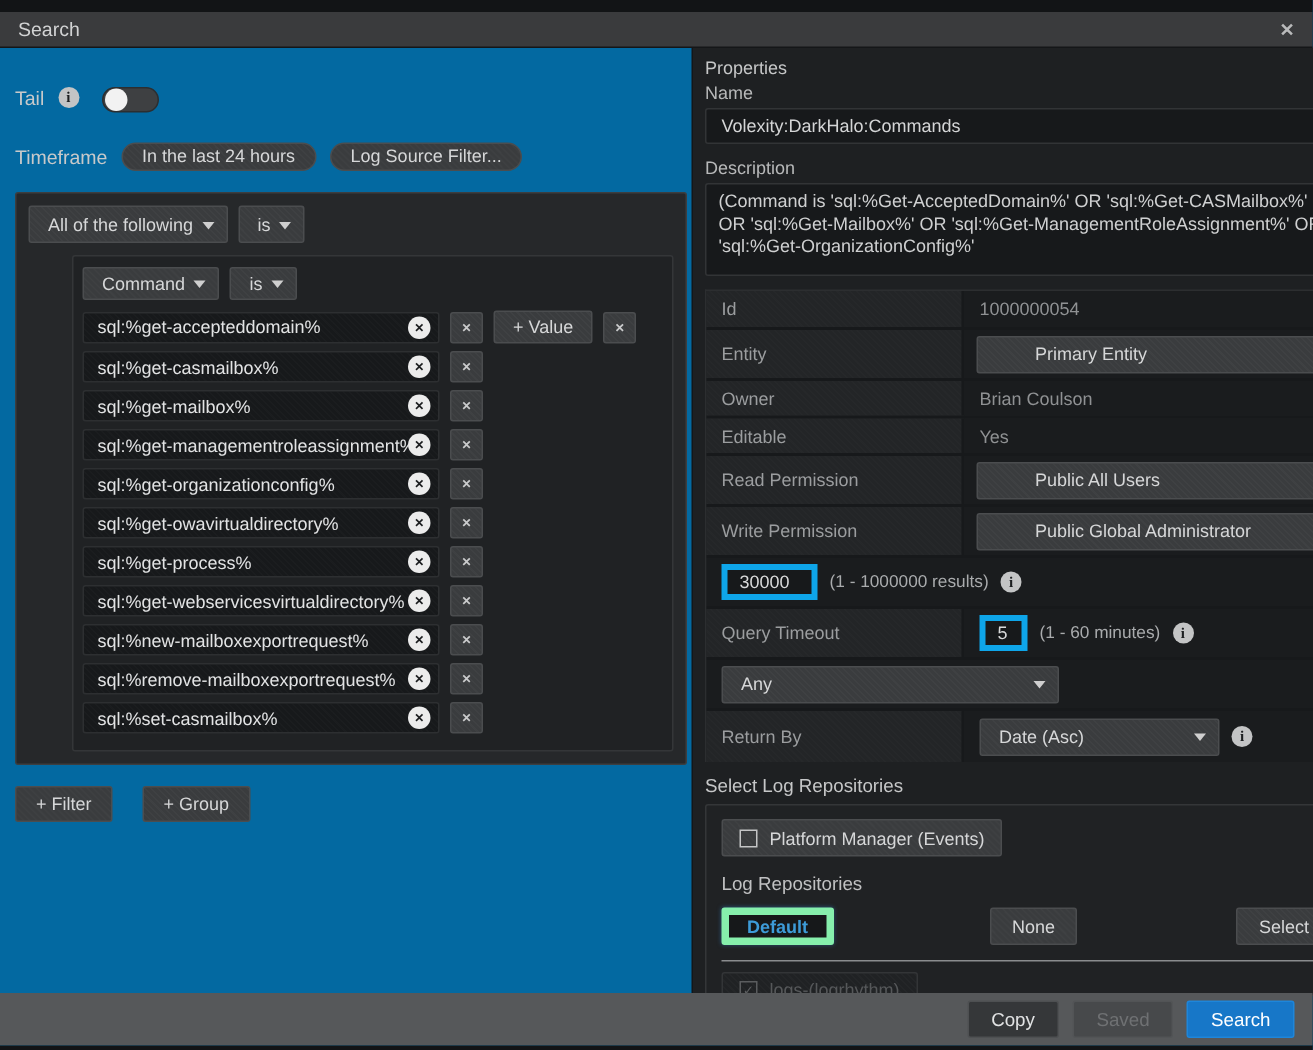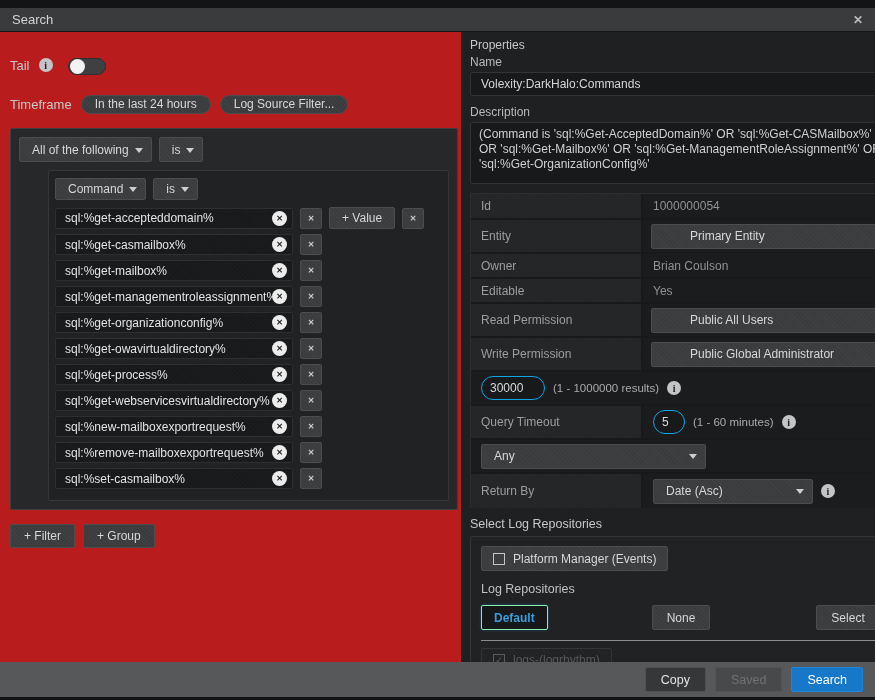--- a/index.html
+++ b/index.html
@@ -1,18 +1,18 @@
 <!DOCTYPE html>
 <html><head>
 <meta charset="utf-8">
 <style>
   * { box-sizing: border-box; margin: 0; padding: 0; }
   html,body { width:875px; height:700px; overflow:hidden; background:#121416;
               font-family:"Liberation Sans", sans-serif; }
-  #stage { position:absolute; inset:0; width:875px; height:700px; background:#b91c1c; }
+  #stage { position:absolute; inset:0; width:875px; height:700px; background:#0369a1; }
 
   
   .top-strip { position:absolute; left:0; top:0; width:875px; height:8px; background:#121416; }
   .bottom-strip { position:absolute; left:0; top:697px; width:875px; height:3px; background:#121416; }
 
   
   .titlebar { position:absolute; left:0; top:8px; width:875px; height:24px; background:#3a3b3d;
               display:flex; align-items:center; justify-content:space-between; padding:0 12px;
               border-bottom:1px solid #141618; }
   .titlebar .title { color:#d2d3d4; font-size:13px; }
@@ -57,54 +57,54 @@
   .dd-sm { height:22px; font-size:12px; }
   .value-row { display:flex; gap:7px; margin-bottom:5px; align-items:center; }
   .value-field { width:238px; height:21px; background:#17191b; border:1px solid #2d2f31;
                  border-radius:2px; display:flex; align-items:center; padding:0 5px 0 9px;
                  background-image:repeating-linear-gradient(45deg, rgba(255,255,255,0.015) 0 1px, transparent 1px 3px); }
   .value-text { flex:1; color:#e2e3e4; font-size:12px; white-space:nowrap; overflow:hidden; }
   .clear-circle { width:15px; height:15px; border-radius:50%; background:#ececec; color:#1b1d1f;
                  font-size:8px; font-weight:bold; display:flex; align-items:center; justify-content:center;
                  cursor:pointer; }
   .add-value { height:22px; padding:0 12px; font-size:12px; }
-  .group-actions { display:flex; gap:8px; margin-top:14px;align-items:center; }
+  .group-actions { display:flex; gap:20px; margin-top:14px;align-items:center; }
   .ga-btn { height:24px; padding:0 13px; }
 
   
   .sec-heading { color:#c6c7c8; font-size:12px; margin-bottom:3px; }
   .fld-label { color:#b7b8b9; font-size:12px; margin-bottom:3px; }
   .name-input { width:100%; height:24px; background:#17191b; border:1px solid #323436;
                 border-radius:2px; color:#d4d5d6; font-size:12px; display:flex; align-items:center;
                 padding:0 10px; margin-bottom:9px; }
   .desc-area { position:relative; width:100%; height:62px; background:#17191b; border:1px solid #323436;
                border-radius:2px; color:#cfd0d1; font-size:12px; line-height:1.25;
                padding:4px 22px 2px 8px; margin-bottom:9px; overflow:hidden; }
 
   .prop-table { width:100%; border:1px solid #2c2e30; border-bottom:none; margin-bottom:9px; }
   .prow { display:flex; border-bottom:2px solid #17191b; }
   .plabel { width:172px; background:#232527; color:#9b9d9f; font-size:12px; display:flex;
             align-items:center; padding:0 10px; border-right:2px solid #17191b;
             background-image:repeating-linear-gradient(45deg, rgba(255,255,255,0.012) 0 1px, transparent 1px 3px); }
   .pvalue { flex:1; background:#1a1c1e; color:#8f9193; font-size:12px; display:flex;
             align-items:center; padding:0 10px; gap:8px; }
   .dd-wide { width:100%; height:25px; justify-content:flex-start; }
-  .num-input { height:24px; background:#17191b; border:1px solid #0ea5e9; border-radius:12px;
+  .num-input { height:24px; background:#17191b; border:4px solid #0ea5e9; border-radius:0;
                color:#d8d9da; font-size:12px; display:flex; align-items:center; padding:0 8px; }
   .hint { color:#a9abad; font-size:11.5px; }
 
   .repo-panel { position:relative; width:100%; height:128px; background:#202224;
                 border:1px solid #343638; border-radius:2px; padding:9px 26px 6px 10px; overflow:hidden; }
   .chk-btn { display:inline-flex; align-items:center; gap:8px; height:25px; padding:0 11px;
              justify-content:flex-start; }
   .chk-box { width:12px; height:12px; border:1.5px solid #c4c5c6; background:transparent;
              display:inline-flex; align-items:center; justify-content:center; font-size:9px; color:#c4c5c6; }
   .repo-lbl { color:#c0c1c2; font-size:12.5px; margin:11px 0 9px 0; }
   .repo-btns { display:flex; align-items:center; margin-bottom:10px; }
-  .default-btn { height:25px; padding:0 12px; background:#16181a; border:1px solid #86efac;
+  .default-btn { height:25px; padding:0 12px; background:#16181a; border:5px solid #86efac;
                  color:#3d9bd8; font-weight:bold; box-shadow:0 0 3px rgba(47,111,168,0.6); }
   .none-btn { height:25px; padding:0 14px; margin-left:104px; }
   .select-btn { height:25px; padding:0 14px; margin-left:106px; }
   .repo-divider { border:none; border-top:1px solid #8a8c8e; margin:0 0 7px 0; }
   .repo-item { display:inline-flex; align-items:center; gap:8px; height:24px; padding:0 11px;
                border:1px solid #33353. ; border:1px solid #333537; border-radius:2px; color:#56585a;
                font-size:12px; background-image:repeating-linear-gradient(45deg, rgba(255,255,255,0.02) 0 1px, transparent 1px 3px); }
   .repo-item .chk-box { border-color:#5a5c5e; color:#5a5c5e; }
 
   

